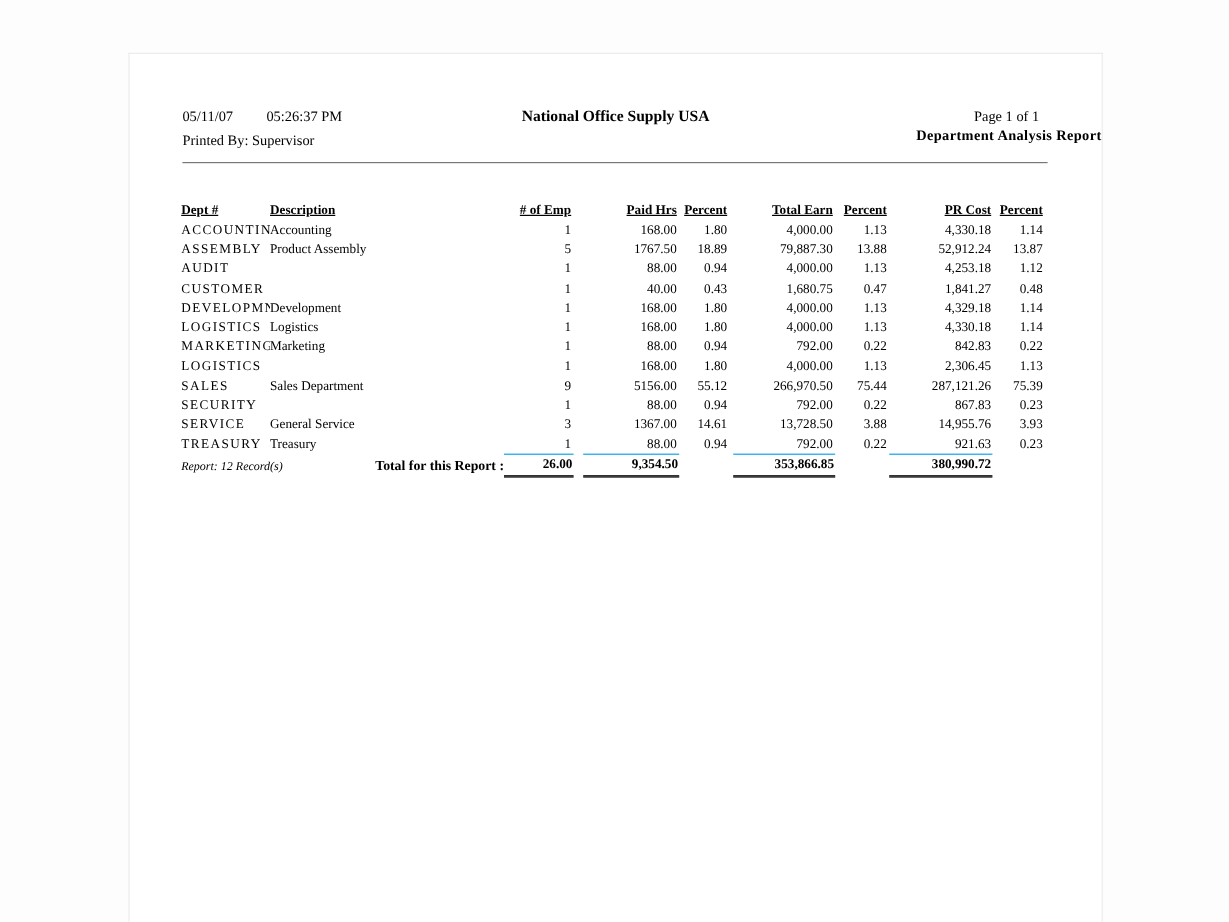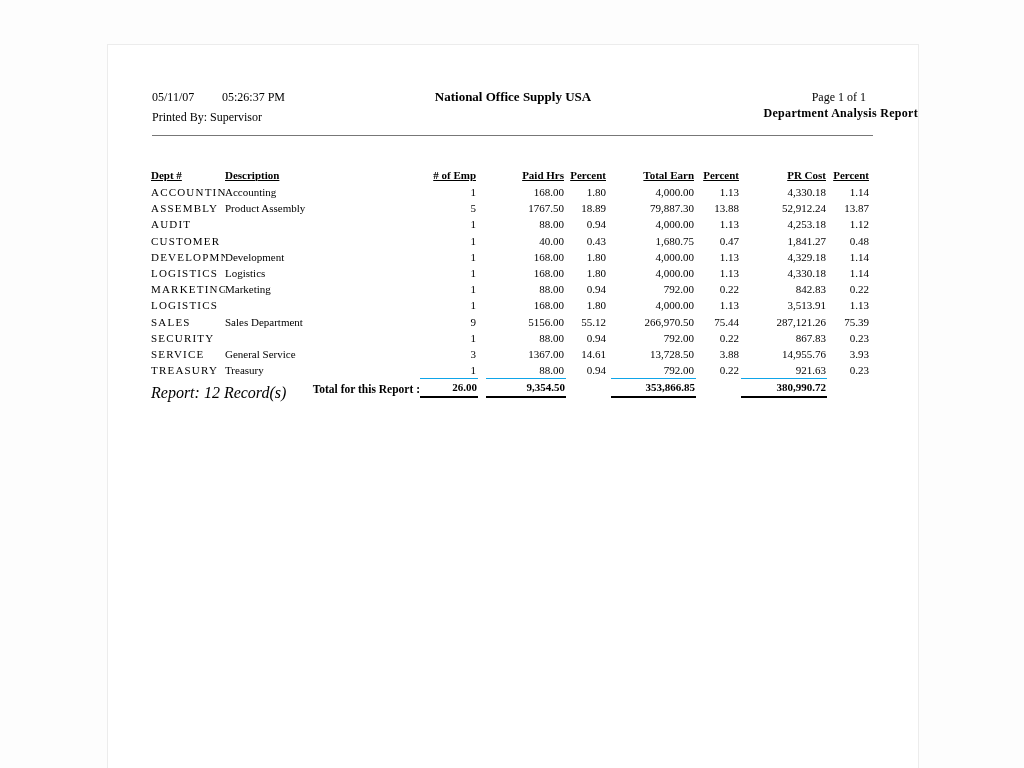--- a/index.html
+++ b/index.html
@@ -33,21 +33,21 @@
   col.c-pct2 { width:45px; }  col.c-cost { width:87px; }
   col.c-pct3 { width:43px; }
   th { font-size:11px; font-weight:bold; vertical-align:bottom; padding:0 0 3px 0; white-space:nowrap; }
   th.txt { text-align:left; }  th.num { text-align:right; }
   th .hul { text-decoration:underline; }
   td { font-size:11px; height:16.2px; line-height:16.2px; padding:0; white-space:nowrap; overflow:hidden; }
   td.txt { text-align:left; }  td.num { text-align:right; }
   td.dept { letter-spacing:1.2px; }
 
   
-  .summary-records { left:43px; top:339px; font-size:16px; font-style:italic; white-space:nowrap; }
+  .summary-records { left:43px; top:339px; font-size:10px; font-style:italic; white-space:nowrap; }
   .summary-total-label { left:148px; top:338px; width:164px; text-align:right; font-size:11.5px; font-weight:bold; white-space:nowrap; }
   .total-box { top:333px; border-top:1px solid #0ea5e9; }
   .total-box .val { display:block; text-align:right; font-size:11px; font-weight:bold; padding:2px 1px 0 0; line-height:13px; }
   .total-box .dbl { height:2px; border-top:1px solid #000; border-bottom:1px solid #000; margin-top:2px; }
   .tb-emp  { left:312px; width:58px; }
   .tb-paid { left:378px; width:80px; }
   .tb-earn { left:503px; width:85px; }
   .tb-cost { left:633px; width:86px; }
 </style>
 </head>
@@ -167,21 +167,21 @@
           <td class="num">0.22</td>
         </tr>
         <tr>
           <td class="txt dept">LOGISTICS</td>
           <td class="txt"></td>
           <td class="num">1</td>
           <td class="num">168.00</td>
           <td class="num">1.80</td>
           <td class="num">4,000.00</td>
           <td class="num">1.13</td>
-          <td class="num">3,513.91</td>
+          <td class="num">2,306.45</td>
           <td class="num">1.13</td>
         </tr>
         <tr>
           <td class="txt dept">SALES</td>
           <td class="txt">Sales Department</td>
           <td class="num">9</td>
           <td class="num">5156.00</td>
           <td class="num">55.12</td>
           <td class="num">266,970.50</td>
           <td class="num">75.44</td>

